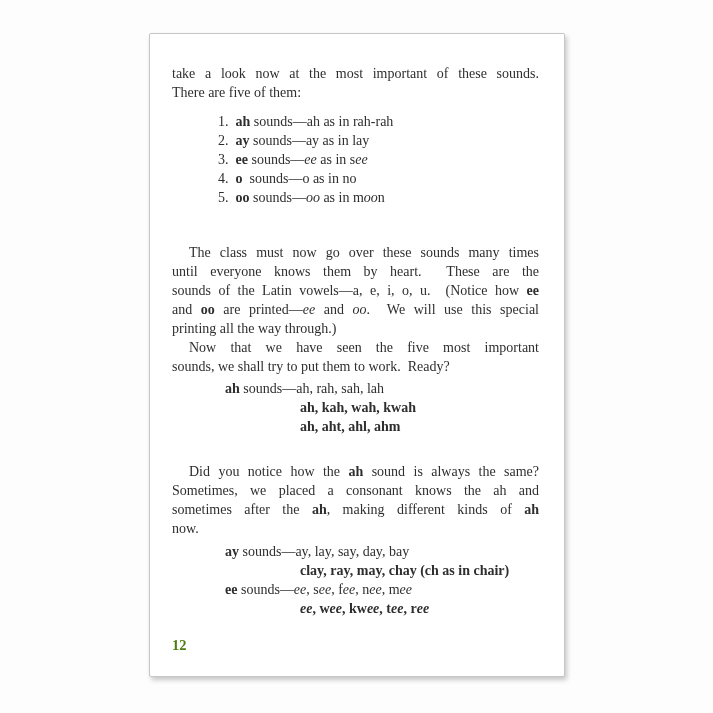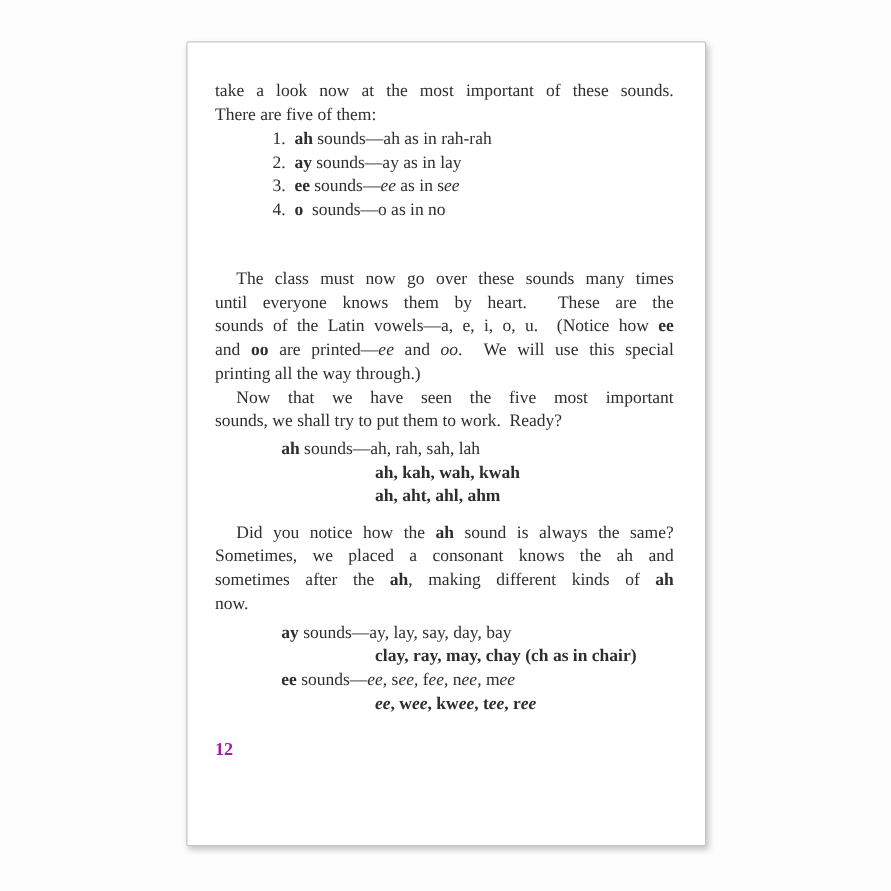--- a/index.html
+++ b/index.html
@@ -30,52 +30,53 @@
   }
   .line {
     font-size: 14px;
     line-height: 19px;
     color: #2e2e2e;
   }
   
   .j { text-align: justify; text-align-last: justify; word-spacing: -0.3px; }
   
   .ind { text-indent: 17px; }
-  .vowel-list { margin-left: 46px; }
+  .vowel-list { margin-top: 10px; margin-left: 46px; }
   .block-para2 { margin-top: 36px; }
   .drill { margin-top: 3px; margin-left: 53px; }
   .drill .cont { margin-left: 75px; font-weight: bold; }
-  .block-para4 { margin-top: 10px; }
+  .block-para4 { margin-top: 26px; }
   .drill-ay { margin-top: 4px; }
   .page-number {
     margin-top: 18px;
     font-weight: bold;
     font-size: 14.5px;
     line-height: 19px;
-    color: #a21caf;
+    color: #4d7c0f;
   }
   b { font-weight: bold; }
   i { font-style: italic; }
 </style>
 </head>
 <body>
 
 <div class="canvas">
   <div class="book-page">
 
     <section>
       <div class="line j">take a look now at the most important of these sounds.</div>
       <div class="line">There are five of them:</div>
     </section>
 
     <section class="vowel-list">
       <div class="line">1.&nbsp; <b>ah</b> sounds—ah as in rah-rah</div>
       <div class="line">2.&nbsp; <b>ay</b> sounds—ay as in lay</div>
       <div class="line">3.&nbsp; <b>ee</b> sounds—<i>ee</i> as in s<i>ee</i></div>
       <div class="line">4.&nbsp; <b>o</b>&nbsp;&nbsp;sounds—o as in no</div>
+      <div class="line">5.&nbsp; <b>oo</b> sounds—<i>oo</i> as in m<i>oo</i>n</div>
     </section>
 
     <section class="block-para2">
       <div class="line j ind">The class must now go over these sounds many times</div>
       <div class="line j">until everyone knows them by heart.&nbsp; These are the</div>
       <div class="line j">sounds of the Latin vowels—a, e, i, o, u.&nbsp; (Notice how <b>ee</b></div>
       <div class="line j">and <b>oo</b> are printed—<i>ee</i> and <i>oo</i>.&nbsp; We will use this special</div>
       <div class="line">printing all the way through.)</div>
     </section>
 

